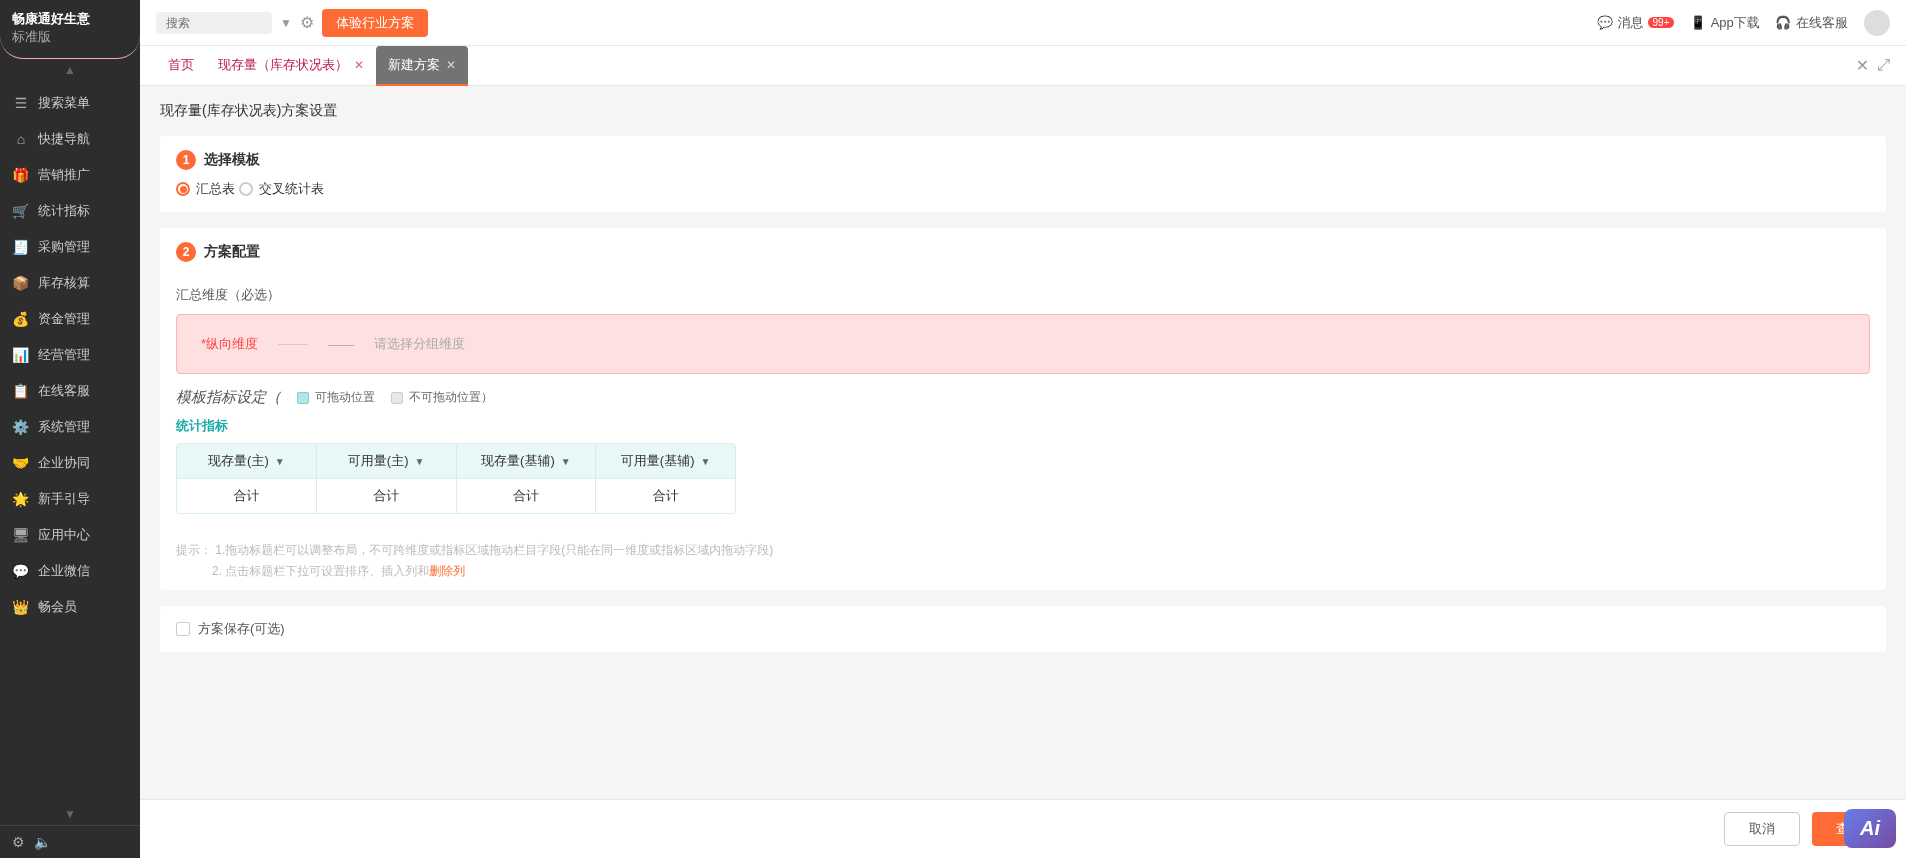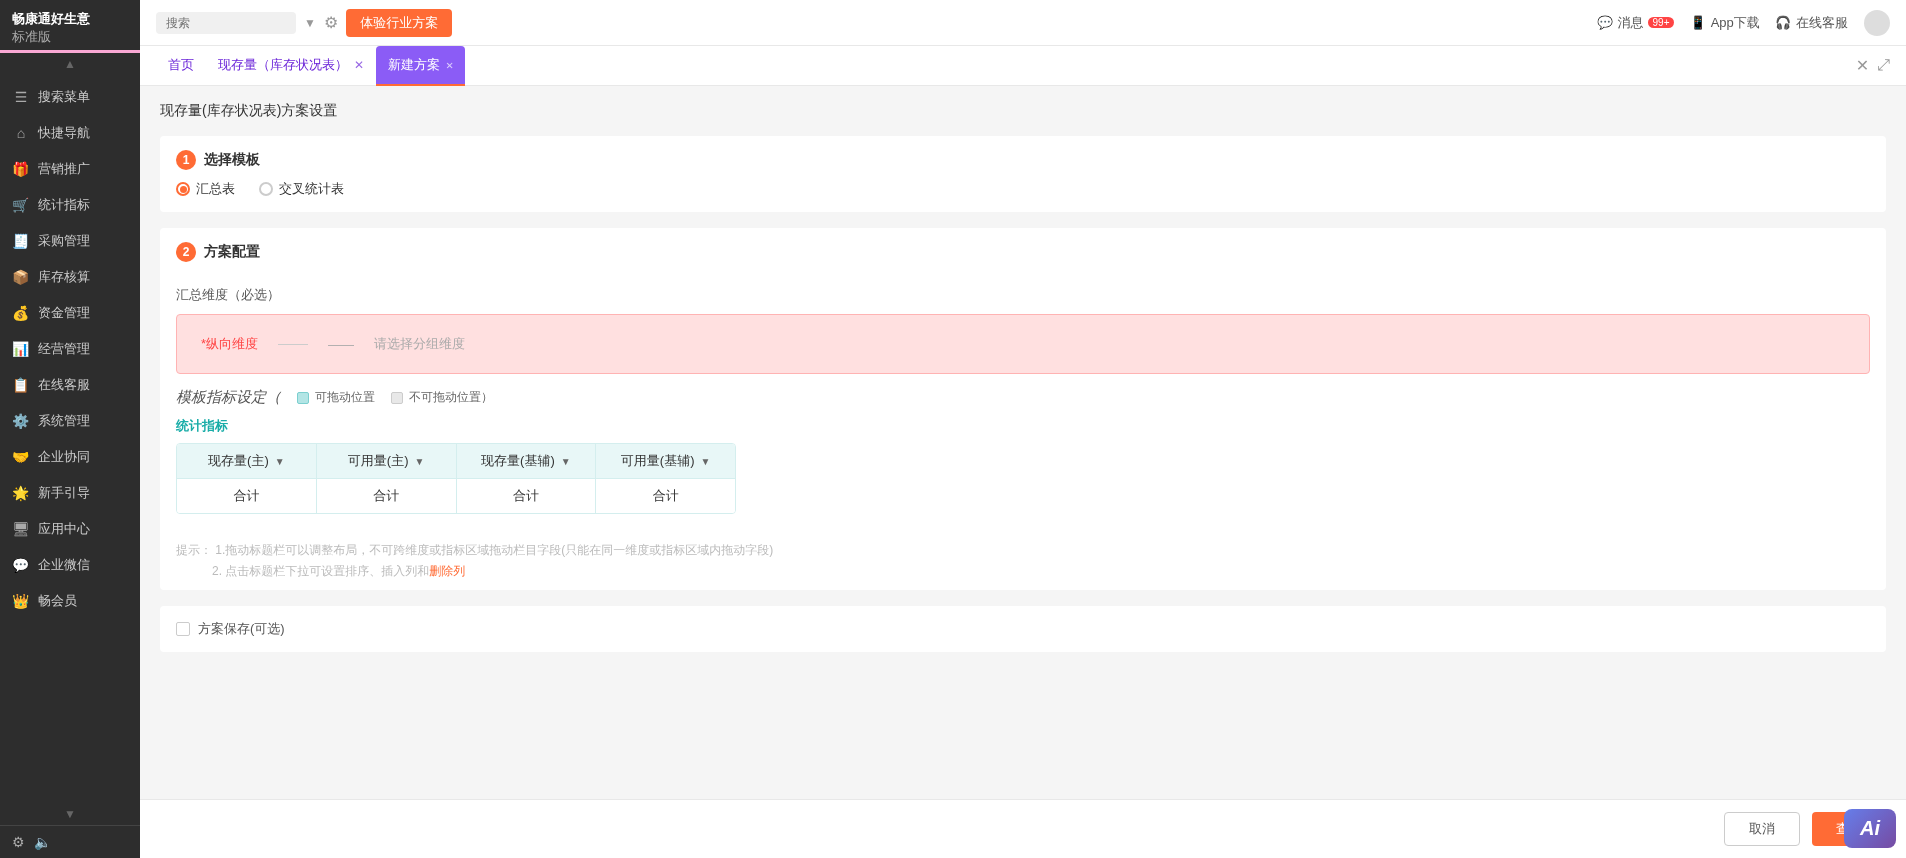--- a/index.html
+++ b/index.html
@@ -9,22 +9,23 @@
     .sidebar {
       width: 140px;
       background: #2d2d2d;
       color: #ccc;
       display: flex;
       flex-direction: column;
       height: 100%;
       flex-shrink: 0;
     }
     .sidebar-logo {
-      padding: 10px 12px 4px;
-      border-bottom: 3px solid #f9a8d4;
+      padding: 10px 12px 12px;
+      border-bottom: 1px solid #f9a8d4;
+      border-radius: 23px;
     }
     .sidebar-logo .logo-text {
       color: #fff;
       font-size: 13px;
       font-weight: bold;
     }
     .sidebar-logo .logo-sub {
       color: #aaa;
       font-size: 13px;
     }
@@ -89,21 +90,21 @@
       gap: 8px;
       flex: 1;
     }
     .topbar-search {
       background: #f0f0f0;
       border: none;
       border-radius: 4px;
       padding: 4px 10px;
       font-size: 12px;
       color: #999;
-      width: 140px;
+      width: 116px;
     }
     .topbar-dropdown-icon {
       color: #999;
       cursor: pointer;
       font-size: 12px;
     }
     .topbar-gear {
       color: #999;
       cursor: pointer;
       font-size: 16px;
@@ -156,31 +157,30 @@
       height: 40px;
       flex-shrink: 0;
     }
     .tab {
       display: flex;
       align-items: center;
       padding: 0 12px;
       height: 40px;
       cursor: pointer;
       font-size: 13px;
-      color: #6d28d9;
+      color: #be185d;
       border-bottom: 2px solid transparent;
       gap: 6px;
     }
     .tab.active {
-      background: #8b5cf6;
+      background: #737373;
       color: #fff;
       border-bottom: 2px solid #ff6b35;
       border-radius: 4px 4px 0 0;
       margin-bottom: -1px;
-      font-family: Liberation Mono, monospace;
     }
     .tab .tab-close {
       font-size: 12px;
       opacity: 0.7;
     }
     .tabs-right {
       margin-left: auto;
       display: flex;
       gap: 8px;
       font-size: 16px;
@@ -232,21 +232,21 @@
     .section-title {
       font-size: 14px;
       color: #333;
       font-weight: bold;
     }
 
     
     .template-options {
       display: flex;
       align-items: center;
-      gap: 24px;
+      gap: 4px;
       padding: 0 16px 14px;
     }
     .radio-option {
       display: flex;
       align-items: center;
       gap: 6px;
       cursor: pointer;
     }
     .radio-circle {
       width: 14px;

